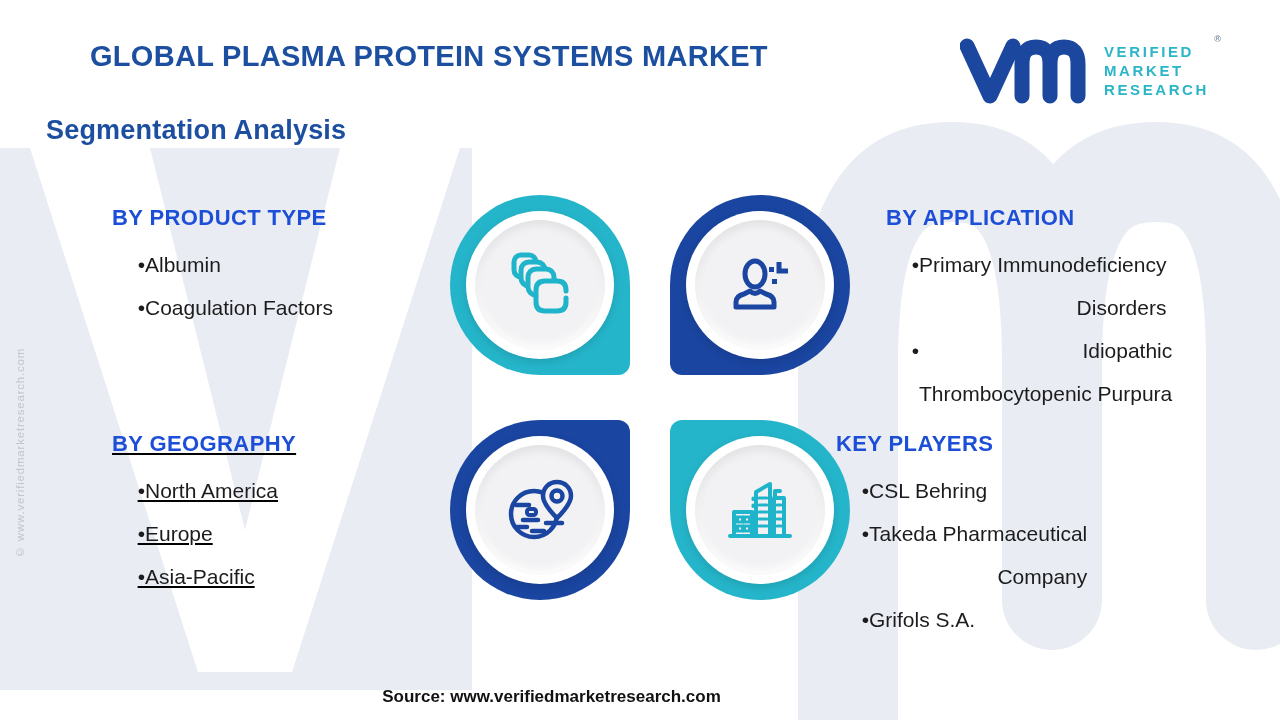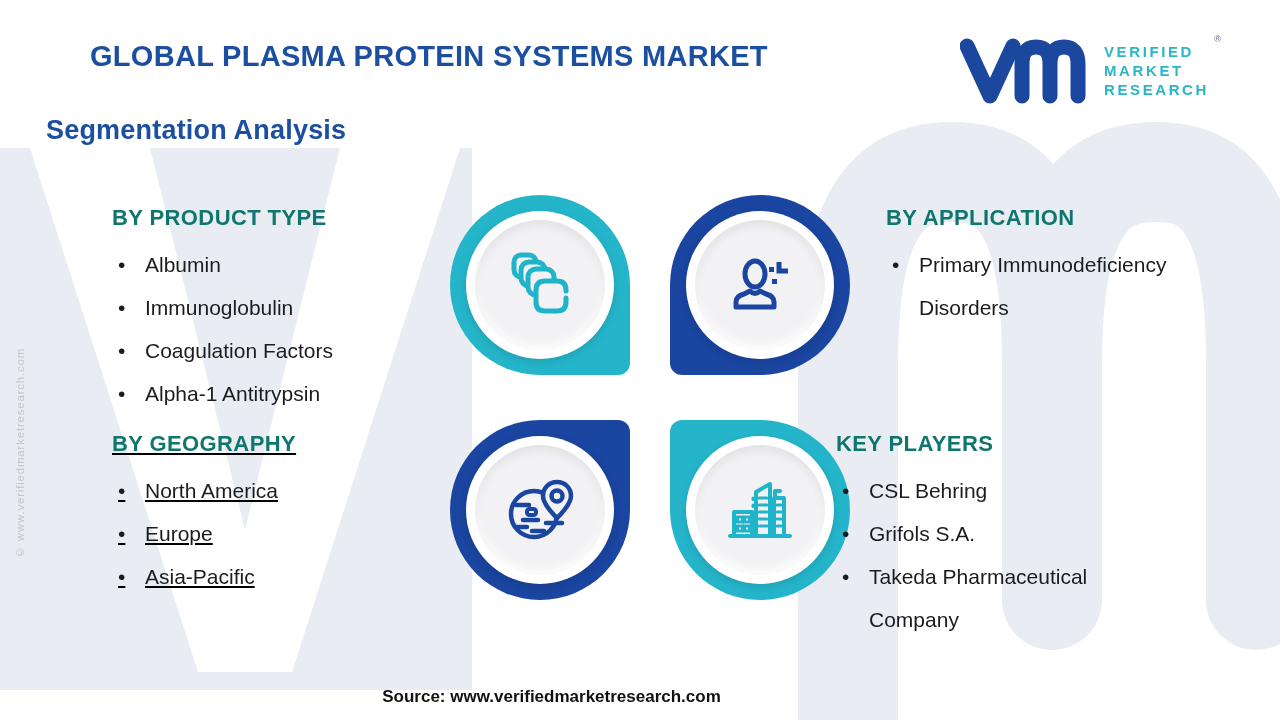--- a/index.html
+++ b/index.html
@@ -21,22 +21,22 @@
   
   .side-copy{position:absolute;left:14px;top:268px;height:290px;writing-mode:vertical-rl;
       transform:rotate(180deg);font-size:11.5px;color:#c2c5ca;letter-spacing:.8px;z-index:5;}
   
   .col{position:absolute;width:378px;z-index:20;}
   #col-product{left:112px;top:204px;}
   #col-geo{left:112px;top:430px;text-decoration:underline;}
   #col-app{left:886px;top:204px;}
   #col-players{left:836px;top:430px;}
   .col h2{margin:0 0 11px 0;font-size:22px;line-height:28px;font-weight:700;
-      color:#0f766e;letter-spacing:.4px;}
-  .col ul{list-style:none;margin:0;padding:0;}
+      color:#1d4ed8;letter-spacing:.4px;}
+  .col ul{list-style:none;margin:0;padding:0;text-align:right;}
   .col li{display:flex;align-items:flex-start;font-size:21px;line-height:43px;
       color:#1c1c1e;font-weight:500;}
   .col li::before{content:"•";flex:0 0 27px;padding-left:6px;color:#1c1c1e;}
   .col li span{white-space:pre-line;}
   
   .badge{position:absolute;width:180px;height:180px;border-radius:50%;z-index:10;}
   .badge::before{content:"";position:absolute;width:90px;height:90px;background:inherit;}
   .badge.teal{background:#25b5ca;}
   .badge.blue{background:#1a45a0;}
   .badge.c-br::before{right:0;bottom:0;border-radius:0 0 12px 0;}
@@ -84,27 +84,21 @@
 
 <div class="side-copy">© www.verifiedmarketresearch.com</div>
 
 <div class="col" id="col-product">
   <h2>BY PRODUCT TYPE</h2>
   <ul>
     <li>
         <span>Albumin</span>
       </li>
     <li>
-        <span>Immunoglobulin</span>
-      </li>
-    <li>
         <span>Coagulation Factors</span>
-      </li>
-    <li>
-        <span>Alpha-1 Antitrypsin</span>
       </li>
   </ul>
 </div>
 
 <div class="col" id="col-geo">
   <h2>BY GEOGRAPHY</h2>
   <ul>
     <li>
         <span>North America</span>
       </li>
@@ -117,35 +111,39 @@
   </ul>
 </div>
 
 <div class="col" id="col-app">
   <h2>BY APPLICATION</h2>
   <ul>
     <li>
         <span>Primary Immunodeficiency
 Disorders</span>
       </li>
+    <li>
+        <span>Idiopathic
+Thrombocytopenic Purpura</span>
+      </li>
   </ul>
 </div>
 
 <div class="col" id="col-players">
   <h2>KEY PLAYERS</h2>
   <ul>
     <li>
         <span>CSL Behring</span>
       </li>
     <li>
-        <span>Grifols S.A.</span>
-      </li>
-    <li>
         <span>Takeda Pharmaceutical
 Company</span>
+      </li>
+    <li>
+        <span>Grifols S.A.</span>
       </li>
   </ul>
 </div>
 
 <div class="badge teal c-br" id="badge-tl">
   <div class="white">
       <div class="gray">
     <svg width="76" height="76" viewBox="0 0 76 76">
       <g fill="#f2f2f4" stroke="#1fb4c9" stroke-width="5">
         <rect x="12" y="8" width="22" height="22" rx="7"></rect>

